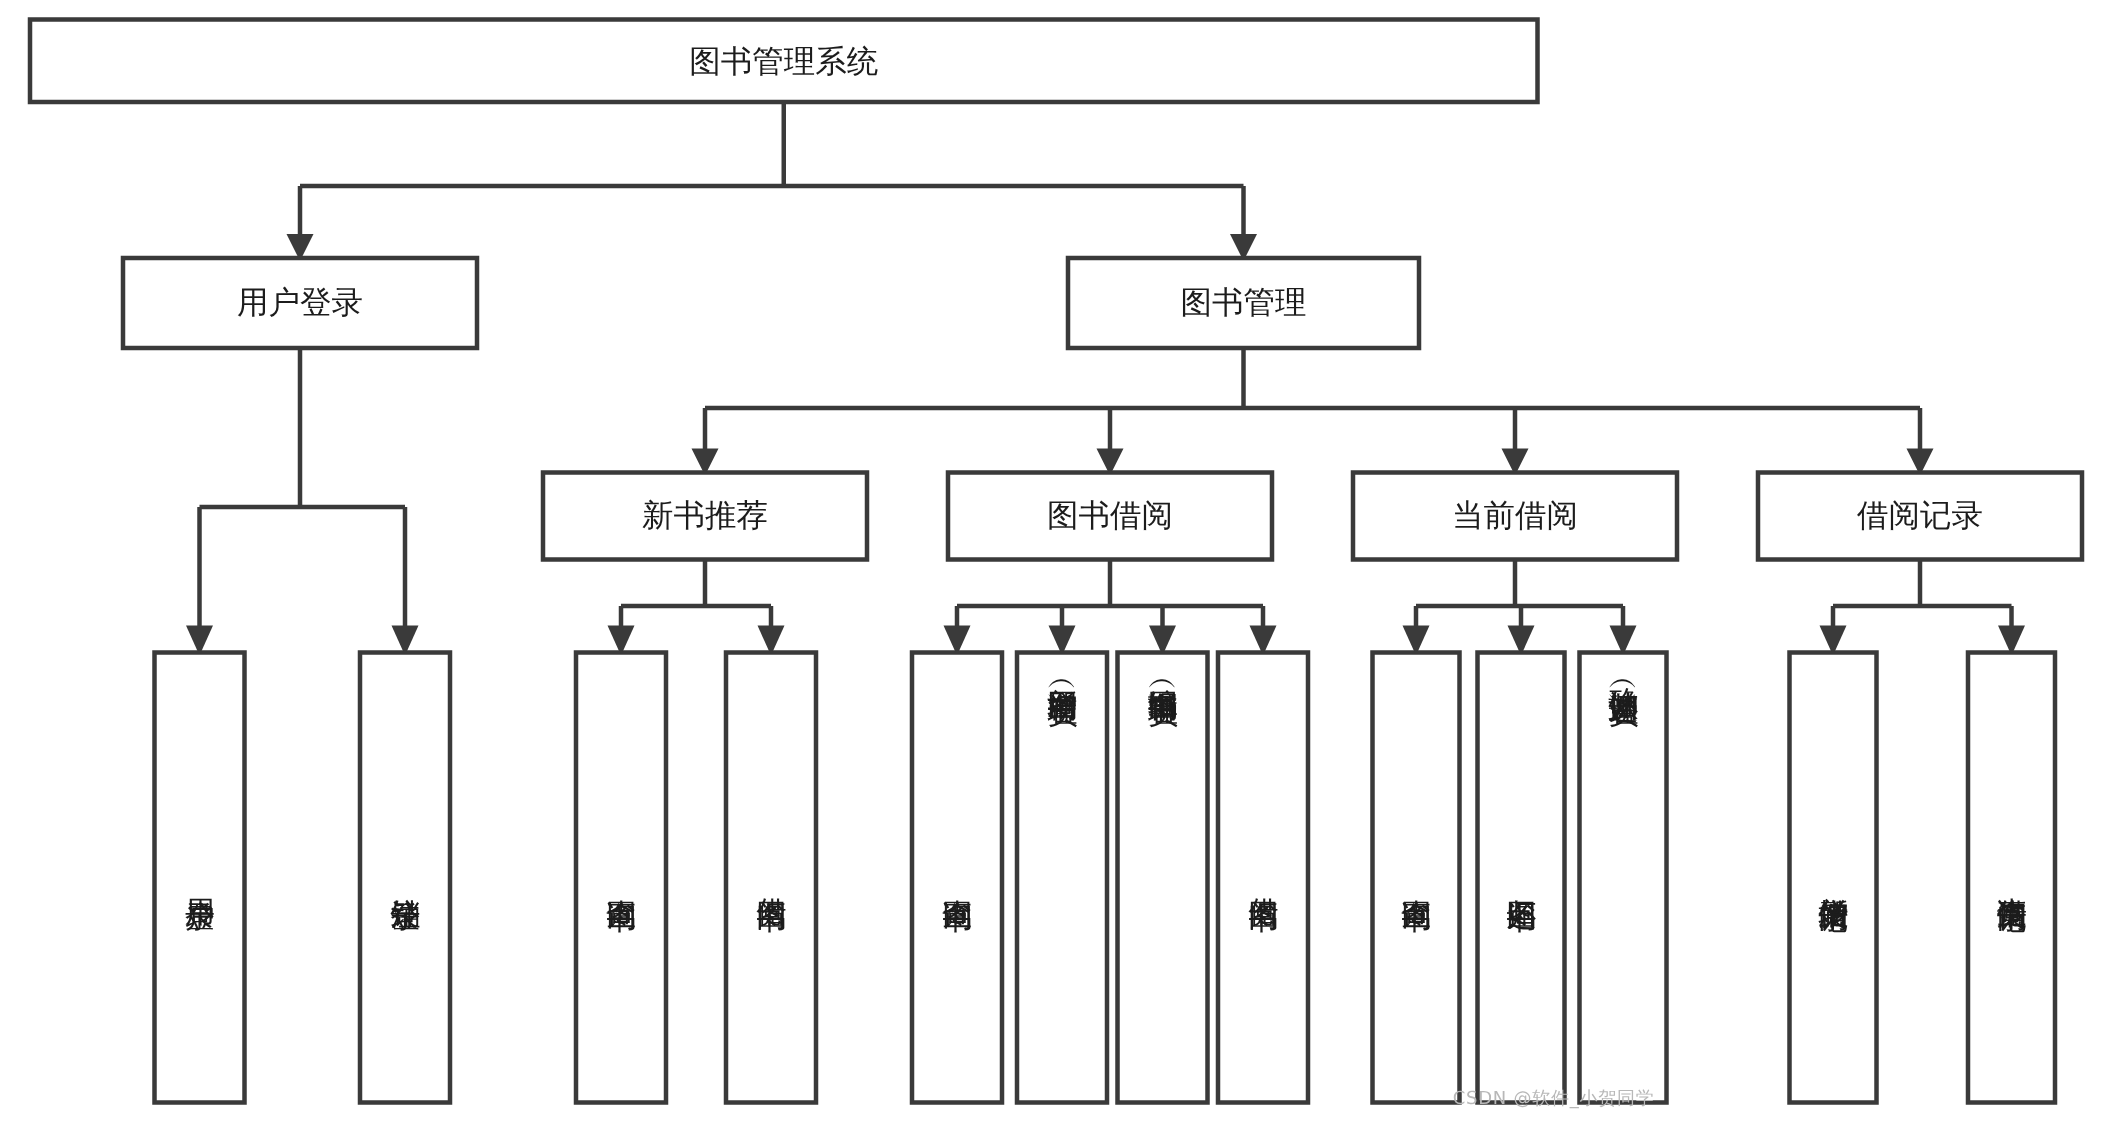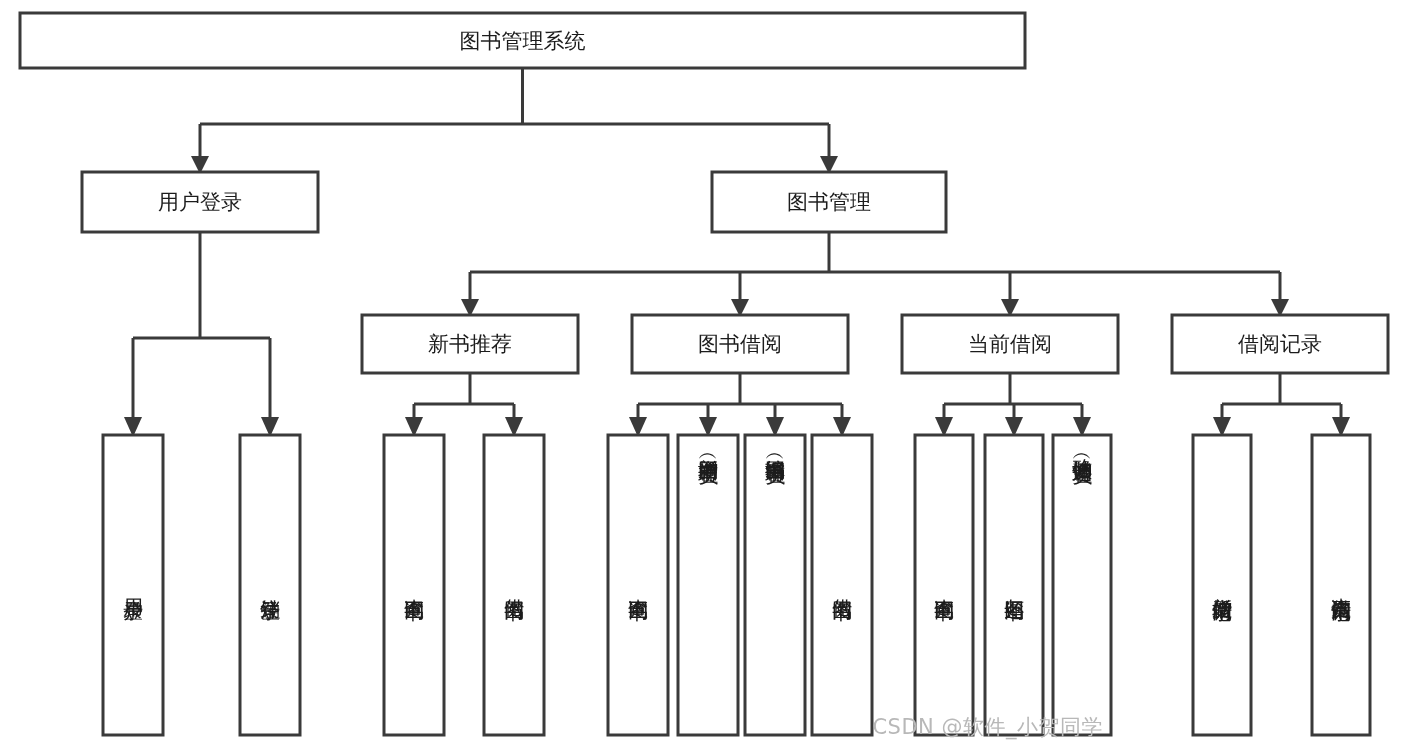--- a/index.html
+++ b/index.html
@@ -64,21 +64,21 @@
     line-height: 1.18;
     color: #1c1c1c;
     letter-spacing: 1px;
     white-space: nowrap;
   }
   #watermark {
     position: absolute;
     right: 12px;
     bottom: 6px;
     font-family: "DejaVu Sans", "Liberation Sans", sans-serif;
-    font-size: 21px;
+    font-size: 12px;
     color: #b8b8b8;
     letter-spacing: 0.5px;
     white-space: nowrap;
     pointer-events: none;
   }
 </style>
 </head>
 <body>
 
 <div id="diagram-root">

